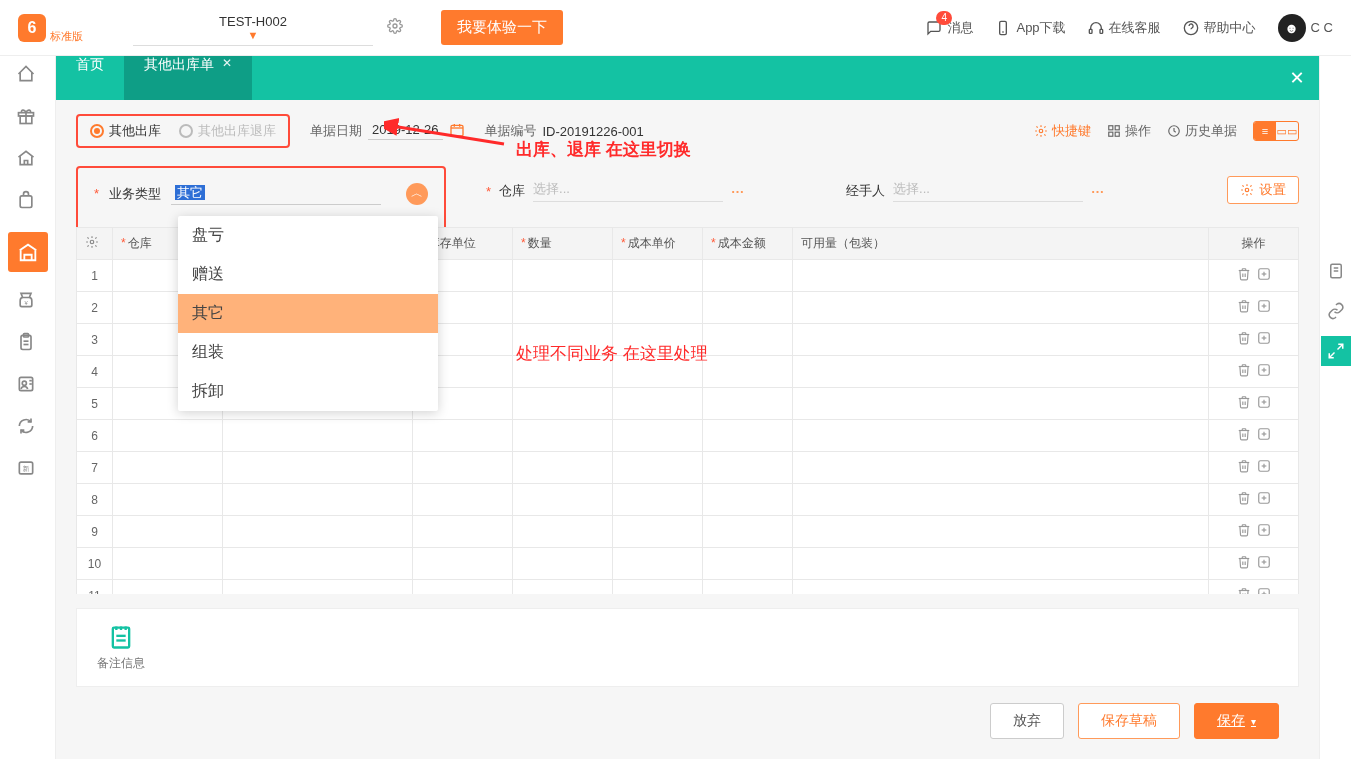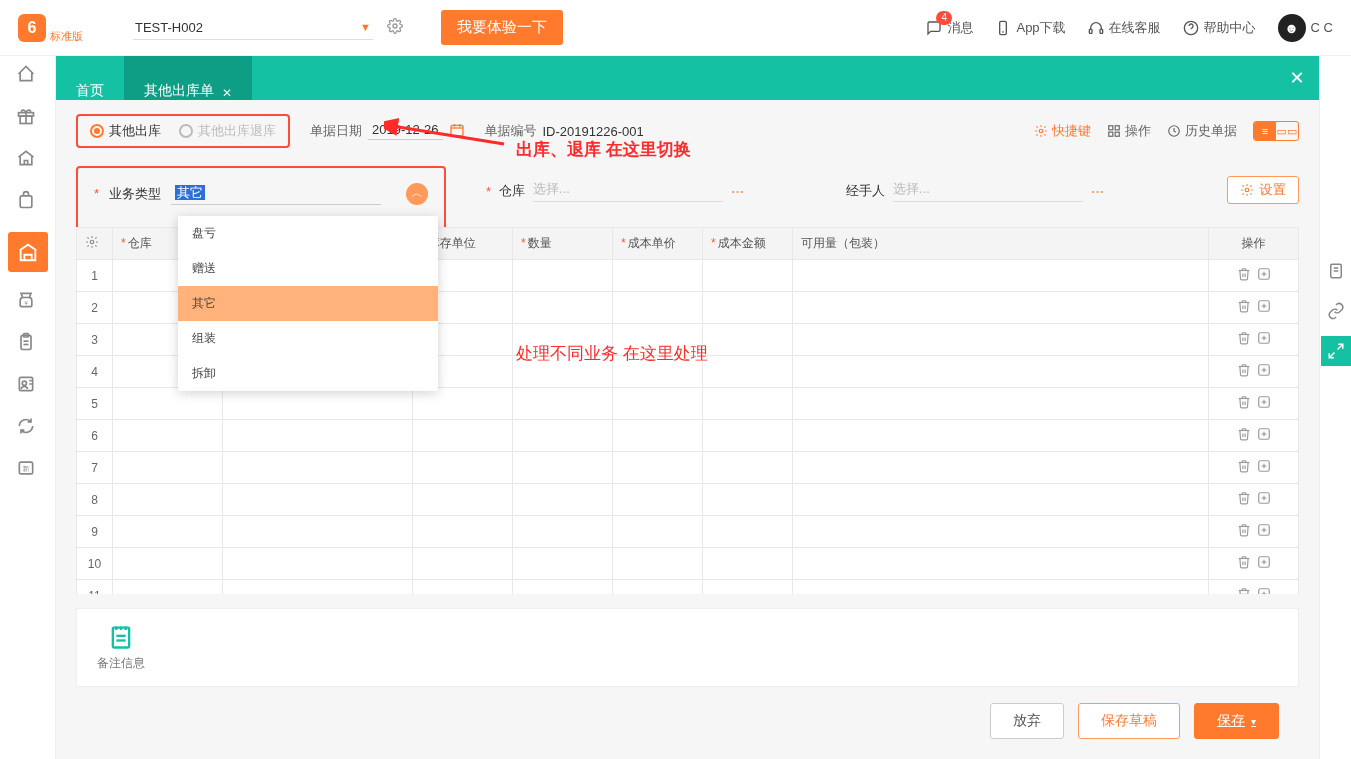--- a/index.html
+++ b/index.html
@@ -2,21 +2,21 @@
 <html><head>
 <meta charset="utf-8">
 <style>
   * { box-sizing: border-box; margin: 0; padding: 0; }
   body { font-family: "Microsoft YaHei", Arial, sans-serif; font-size: 13px; color: #333; background: #fff; }
 
   
   .top-header { height: 56px; display: flex; align-items: center; padding: 0 18px; border-bottom: 1px solid #eee; }
   .logo { width: 28px; height: 28px; border-radius: 6px; background:#ff7a2d; display:flex;align-items:center;justify-content:center;color:#fff;font-weight:bold;font-size:16px; }
   .edition { color:#ff7a2d; font-size:11px; margin-left:4px; margin-top:18px; }
-  .proj-select { margin-left:50px; width:240px; border-bottom:1px solid #ddd; display:flex; align-items:center; justify-content:space-between; color:#333; padding:4px 2px; }
+  .proj-select { margin-left:50px; width:240px; border-bottom:1px solid #ddd; display:flex; align-items:center; justify-content:space-between; color:#333; padding:4px 2px;flex-direction:column; }
   .proj-select .caret { color:#ff7a2d; font-size:11px; }
   .gear { margin-left:14px; color:#999; }
   .primary-btn { margin-left:38px; background:#ff7a2d; color:#fff; border:none; border-radius:3px; padding:8px 16px; font-size:15px; cursor:pointer;}
   .header-right { margin-left:auto; display:flex; align-items:center; gap:22px; color:#555;}
   .hr-item { display:flex; align-items:center; gap:5px; position:relative; cursor:pointer;}
   .badge { position:absolute; top:-8px; left:10px; background:#ff4b3a; color:#fff; border-radius:10px; font-size:10px; padding:0 5px; line-height:14px;}
   .avatar { width:28px; height:28px; border-radius:50%; background:#222; display:flex;align-items:center;justify-content:center;color:#fff;font-size:14px;}
   .hr-ico { width:16px; height:16px; display:inline-block; }
 
   
@@ -26,21 +26,21 @@
   .nav-ico.active { background:#ff7a2d; color:#fff; border-radius:3px; width:40px; height:40px; display:flex;align-items:center;justify-content:center;}
 
   .right-rail { width:32px; background:#fff; border-left:1px solid #eee; display:flex; flex-direction:column; align-items:center; padding-top:200px; gap:10px;}
   .rail-ico { width:30px; height:30px; display:flex;align-items:center;justify-content:center; color:#888; cursor:pointer;}
   .rail-ico.on { background:#14c2a3; color:#fff;}
 
   .work { flex:1; display:flex; flex-direction:column; background:#f6f6f6; min-width:0;}
 
   
   .tabs { height:44px; background:#14c2a3; display:flex; align-items:stretch; color:#fff; }
-  .tab { padding:0 20px; display:flex; align-items:flex-end; cursor:pointer; font-size:14px;}
+  .tab { padding:0 20px; display:flex; align-items:flex-start; cursor:pointer; font-size:14px;}
   .tab.active { background:#0e9e86; }
   .tab .x { margin-left:8px; font-size:12px; opacity:.9;}
   .tabs-close { margin-left:auto; width:44px; display:flex;align-items:center;justify-content:center; background:#14c2a3; cursor:pointer; font-size:18px;}
 
   
   .content { padding:14px 20px 0 20px; flex:1; display:flex; flex-direction:column; min-height:0;}
   .row1 { display:flex; align-items:center; gap:20px; position:relative;}
   .radio-box { border:2px solid #ff4b3a; border-radius:4px; padding:6px 12px; display:flex; gap:18px; align-items:center;}
   .radio { display:flex; align-items:center; gap:5px; cursor:pointer;}
   .r-dot { width:14px; height:14px; border-radius:50%; border:2px solid #bbb; position:relative;}
@@ -63,21 +63,21 @@
   .arrow-annot { position:absolute; pointer-events:none;}
 
   .row2 { display:flex; align-items:flex-start; gap:40px; margin-top:18px; position:relative;}
   .biz-wrap { border:2px solid #ff4b3a; border-radius:4px; padding:14px 16px 180px 16px; width:370px; position:relative; background:#fff0;}
   .biz-line { display:flex; align-items:center; gap:10px;}
   .req { color:#ff5b3a;}
   .biz-input { border:none; border-bottom:1px solid #ccc; background:transparent; padding:2px 4px; width:210px; font-size:13px;}
   .biz-input .sel { background:#2e6fd6; color:#fff; padding:0 2px;}
   .chev { width:22px; height:22px; border-radius:50%; background:#ff9a5a; color:#fff; display:flex;align-items:center;justify-content:center; font-size:12px; margin-left:auto;}
   .dd { position:absolute; left:100px; top:48px; width:260px; background:#fff; box-shadow:0 2px 12px rgba(0,0,0,.18); border-radius:2px; z-index:5;}
-  .dd-item { padding:9px 14px; font-size:12px; color:#444; cursor:pointer;}
+  .dd-item { padding:9px 14px; font-size:16px; color:#444; cursor:pointer;}
   .dd-item.sel { background:#ffb27a;}
 
   .field { display:flex; align-items:center; gap:8px;}
   .field .ph { color:#bbb; border-bottom:1px solid #ddd; min-width:190px; padding-bottom:3px;}
   .dots { color:#ff9a5a; letter-spacing:2px; cursor:pointer; font-weight:bold;}
   .set-btn { margin-left:auto; border:1px solid #ff9a5a; color:#ff7a2d; background:#fff; border-radius:3px; padding:4px 12px; display:flex; align-items:center; gap:5px; cursor:pointer;}
 
   
   .tbl-wrap { margin-top:10px; background:#fff; flex:1; overflow:hidden; display:flex; flex-direction:column; position:relative;}
   table.grid { width:100%; border-collapse:collapse; table-layout:fixed;}

